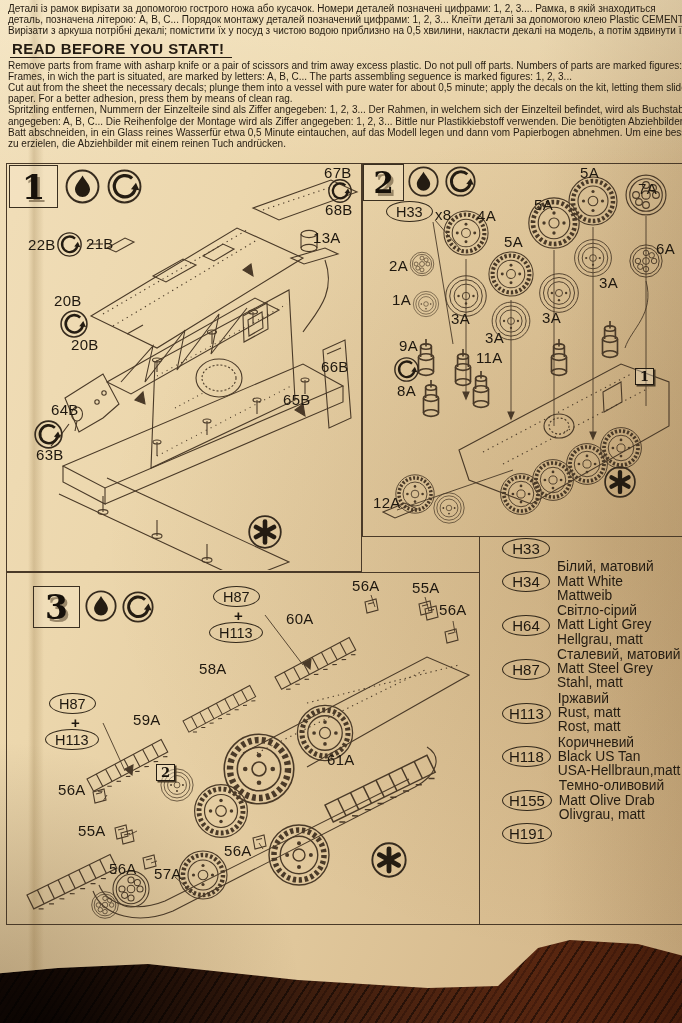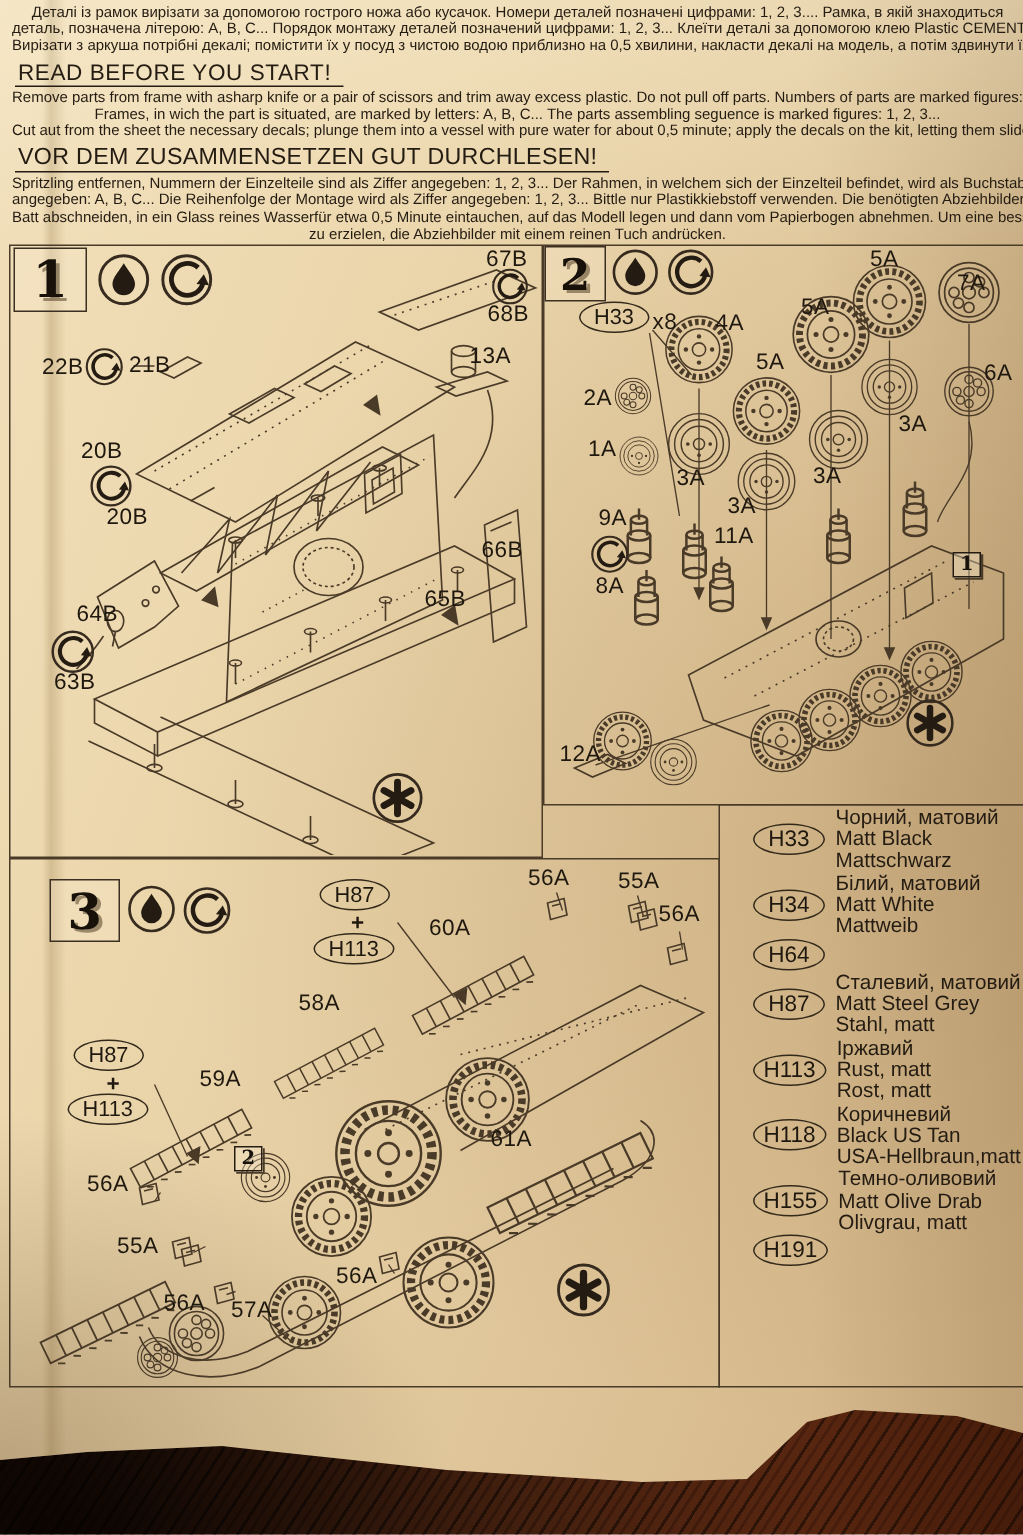--- a/index.html
+++ b/index.html
@@ -21,22 +21,22 @@
   .paper::after{
     content:"";position:absolute;inset:0;pointer-events:none;
     background:
       linear-gradient(180deg, rgba(255,250,228,0.28), rgba(0,0,0,0) 18%),
       linear-gradient(90deg, rgba(0,0,0,0) 36px, rgba(120,90,40,0.22) 42px, rgba(0,0,0,0) 52px),
       radial-gradient(120% 70% at 88% 55%, rgba(120,80,30,0.16), rgba(0,0,0,0) 60%),
       linear-gradient(270deg, rgba(90,60,25,0.16), rgba(0,0,0,0) 22%),
       radial-gradient(80% 45% at 0% 100%, rgba(70,45,18,0.30), rgba(0,0,0,0) 55%);
   }
   .intro{position:absolute;left:8px;top:3px;width:674px;}
-  .tsm{font-size:10px;line-height:11.2px;white-space:nowrap;color:#241c12;text-align:center;}
-  .hed{display:inline-block;font-weight:normal;border-bottom:1.6px solid #241c12;
+  .tsm{font-size:10px;line-height:11.2px;white-space:nowrap;color:#241c12;}
+  .hed{display:inline-block;font-weight:bold;border-bottom:1.6px solid #241c12;
        padding:0 8px 0 2px;margin:3px 0 2px 2px;white-space:nowrap;text-align:right;}
   .hed.en{font-size:15px;letter-spacing:0.4px;}
   .hed.de{font-size:15.5px;letter-spacing:0.2px;}
   .panel{position:absolute;border:1.2px solid #4a3a28;box-sizing:border-box;}
   .panel svg.art{position:absolute;left:0;top:0;}
   .plbl{position:absolute;font-size:15px;letter-spacing:0.3px;white-space:nowrap;color:#1f180f;}
   .poval{position:absolute;border:1.6px solid #33291b;border-radius:50%;
          font-size:14.5px;padding:1.5px 9px;color:#1f180f;white-space:nowrap;}
   .pplus{position:absolute;font-size:15px;font-weight:bold;color:#1f180f;}
   .stepbox{position:absolute;border:1.3px solid #3a2f20;display:flex;align-items:center;justify-content:center;
@@ -131,21 +131,21 @@
 <div class="paper"></div>
 
 <div class="intro">
   <div class="tsm">Деталі із рамок вирізати за допомогою гострого ножа або кусачок. Номери деталей позначені цифрами: 1, 2, 3....   Рамка, в якій знаходиться</div>
   <div class="tsm">деталь, позначена літерою: А, В, С...  Порядок  монтажу  деталей  позначений цифрами: 1, 2, 3...   Клеїти деталі за допомогою клею  Plastic  CEMENT.</div>
   <div class="tsm">Вирізати з аркуша потрібні декалі; помістити їх  у посуд з чистою  водою  приблизно на  0,5  хвилини,  накласти декалі на модель, а потім  здвинути їх з ар-</div>
   <div><span class="hed en">READ BEFORE YOU START!</span></div>
   <div class="tsm">Remove parts from frame with asharp knife or a pair of scissors and trim  away excess plastic. Do not pull off parts. Numbers of parts are marked figures: 1, 2, 3...</div>
   <div class="tsm">Frames, in wich the part is situated, are marked  by letters:  A, B, C... The parts assembling seguence is marked figures: 1, 2, 3...</div>
   <div class="tsm">Cut aut from the sheet the necessary decals; plunge them into a vessel with  pure water for about 0,5 minute; apply  the decals on the kit, letting them slide from the</div>
-  <div><span class="hed de">VOR DEM ZUSAMMENSETZEN GUT DURCHLESEN!</span></div>
+  <div class="tsm">paper. For a better adhesion,  press them by means of clean rag.</div>
   <div class="tsm">Spritzling  entfernen,  Nummern  der  Einzelteile  sind  als  Ziffer angegeben:  1, 2, 3...   Der  Rahmen, in  welchem  sich  der  Einzelteil  befindet,  wird als Buchstabe</div>
   <div class="tsm">angegeben:  A,  B,  C...  Die  Reihenfolge  der  Montage  wird als  Ziffer angegeben: 1, 2, 3... Bittle nur Plastikkiebstoff verwenden. Die benötigten Abziehbilder vom</div>
   <div class="tsm">Batt abschneiden, in ein Glass reines Wasserfür etwa 0,5 Minute  eintauchen, auf das Modell legen und dann vom  Papierbogen abnehmen.  Um eine bessere Haftung</div>
   <div class="tsm">zu erzielen, die Abziehbilder mit einem reinen  Tuch andrücken.</div>
 </div>
 
 <div class="panel" style="left:6px;top:163px;width:356px;height:409px;">
   <svg class="art" width="354" height="406" viewBox="0 0 354 406" fill="none" stroke="#4a3a28" stroke-width="1.1">
 
     <path d="M84 152 L230 64 L296 94 L150 184 Z"></path>
@@ -435,36 +435,36 @@
       <svg viewBox="0 0 36 36">
         <use href="#astg"></use>
       </svg>
     </span>
 </div>
 
 <div class="panel" style="left:479px;top:536px;width:212px;height:389px;border-right:none;">
 
   <div class="hrow">
     <span class="hcode">H33</span>
-    <div class="htxt">
-        <div>Чорний, матовий</div>
-        <div>Matt Black</div>
-        <div>Mattschwarz</div>
-      </div>
   </div>
   <div class="hrow">
     <span class="hcode">H34</span>
     <div class="htxt">
         <div>Білий, матовий</div>
         <div>Matt White</div>
         <div>Mattweib</div>
       </div>
   </div>
   <div class="hrow">
     <span class="hcode">H64</span>
+    <div class="htxt">
+        <div>Світло-сірий</div>
+        <div>Matt Light Grey</div>
+        <div>Hellgrau, matt</div>
+      </div>
   </div>
   <div class="hrow">
     <span class="hcode">H87</span>
     <div class="htxt">
         <div>Сталевий, матовий</div>
         <div>Matt Steel Grey</div>
         <div>Stahl, matt</div>
       </div>
   </div>
   <div class="hrow">

